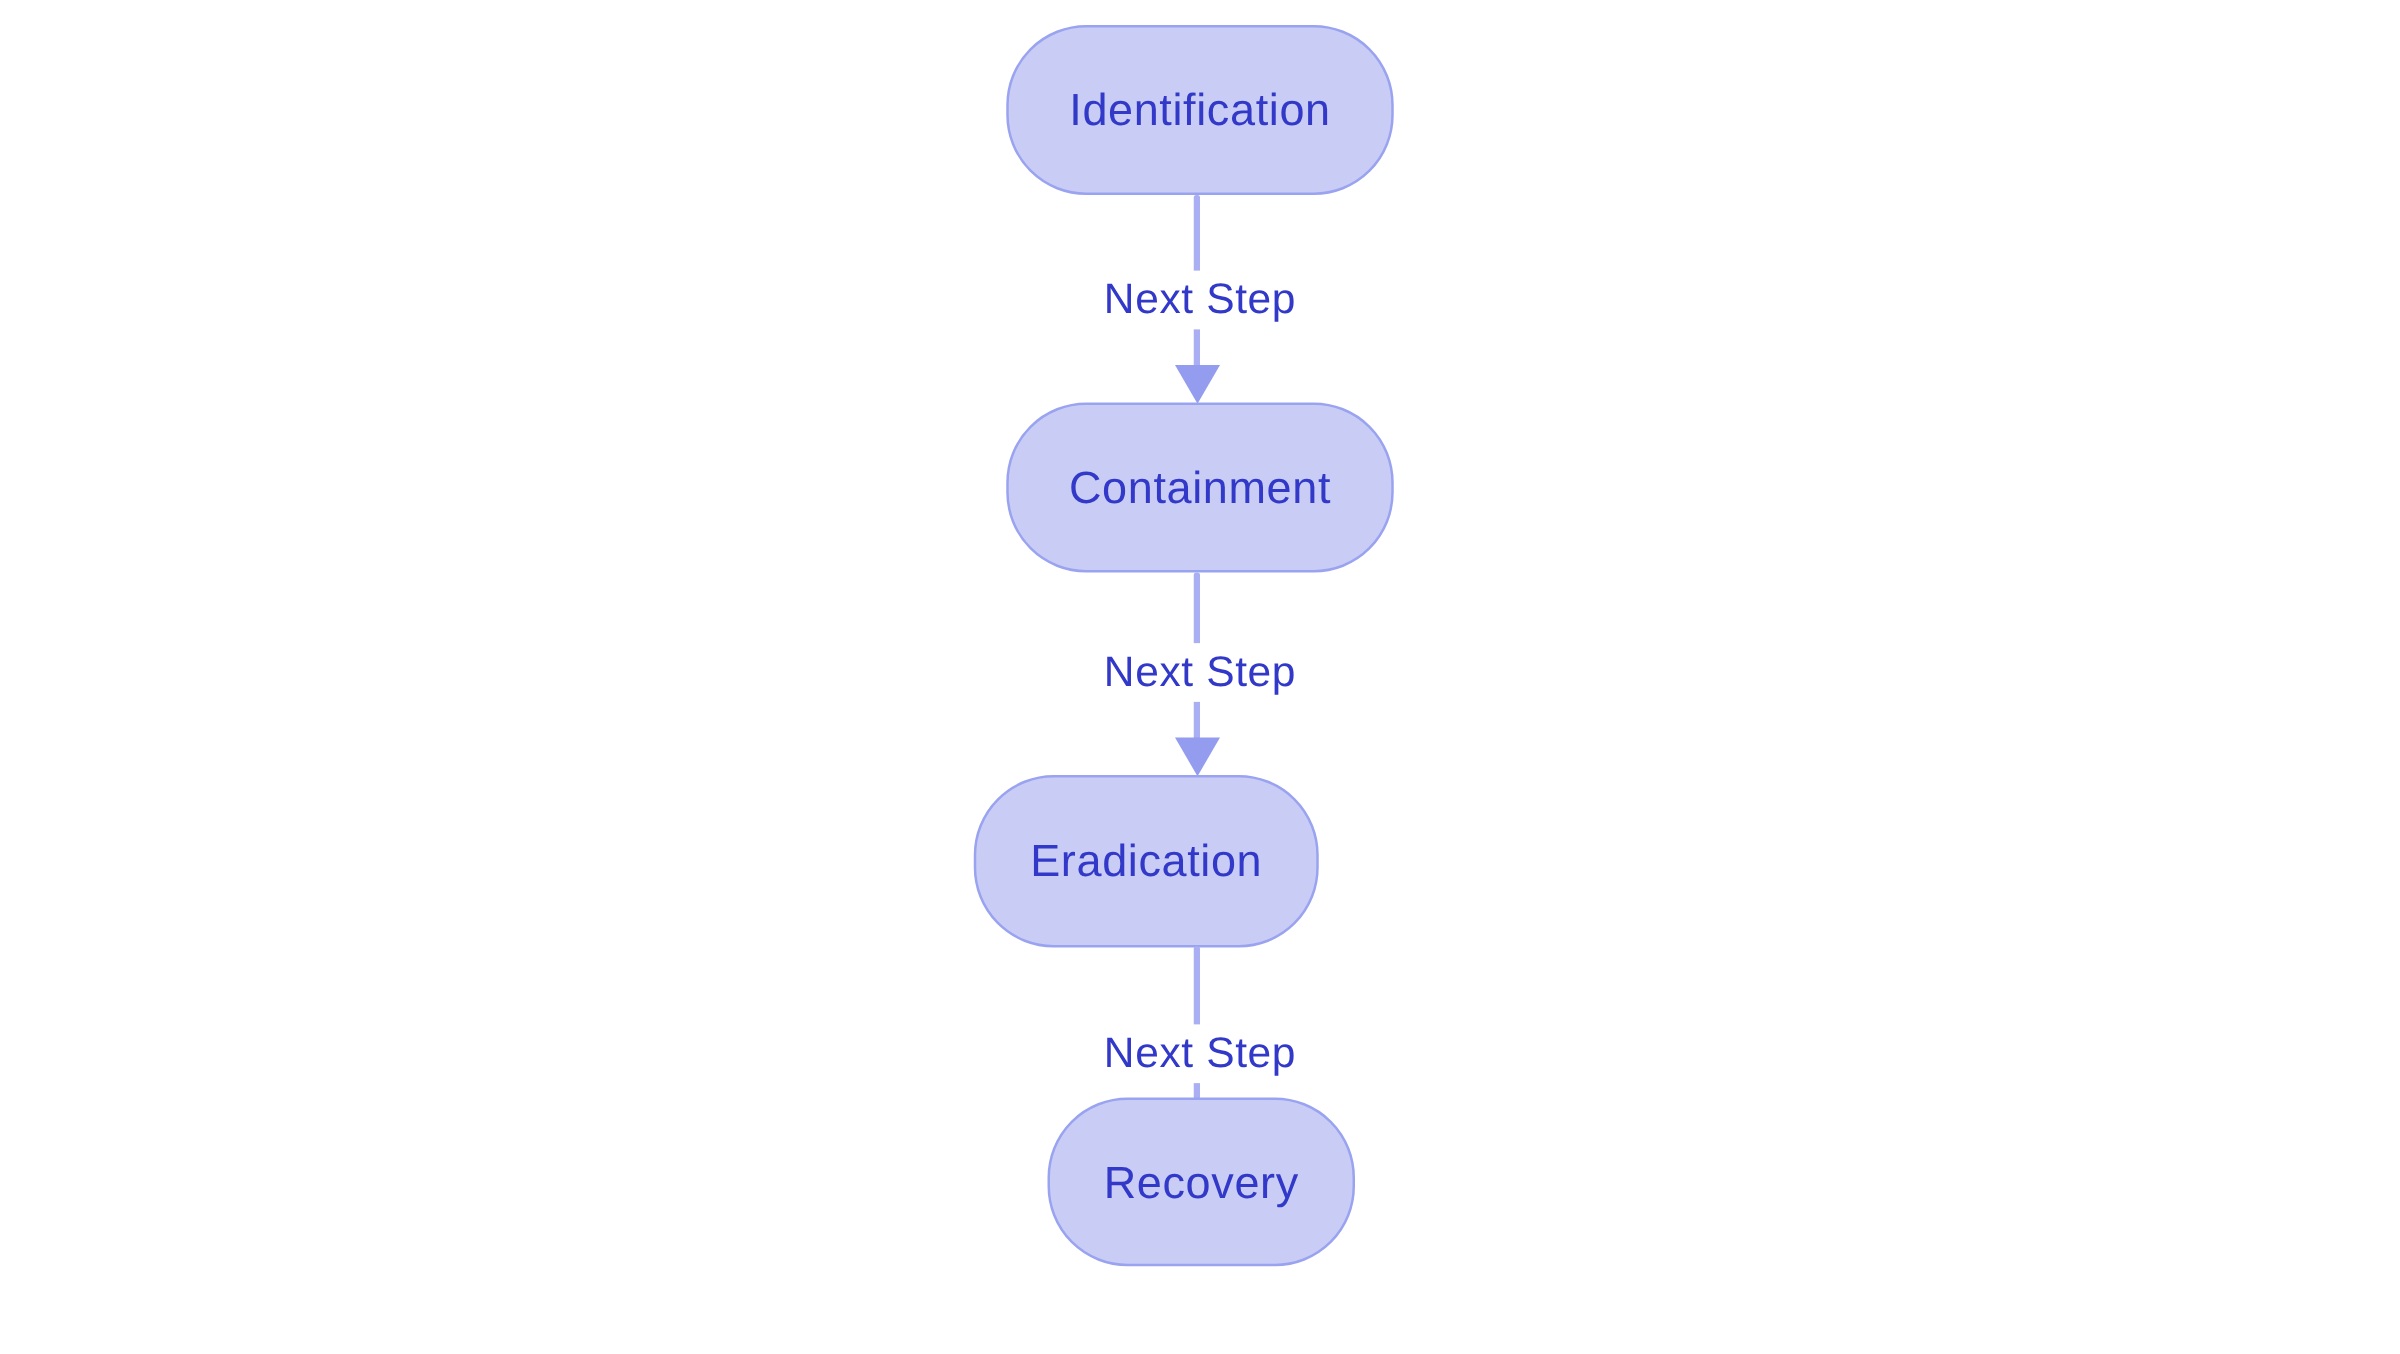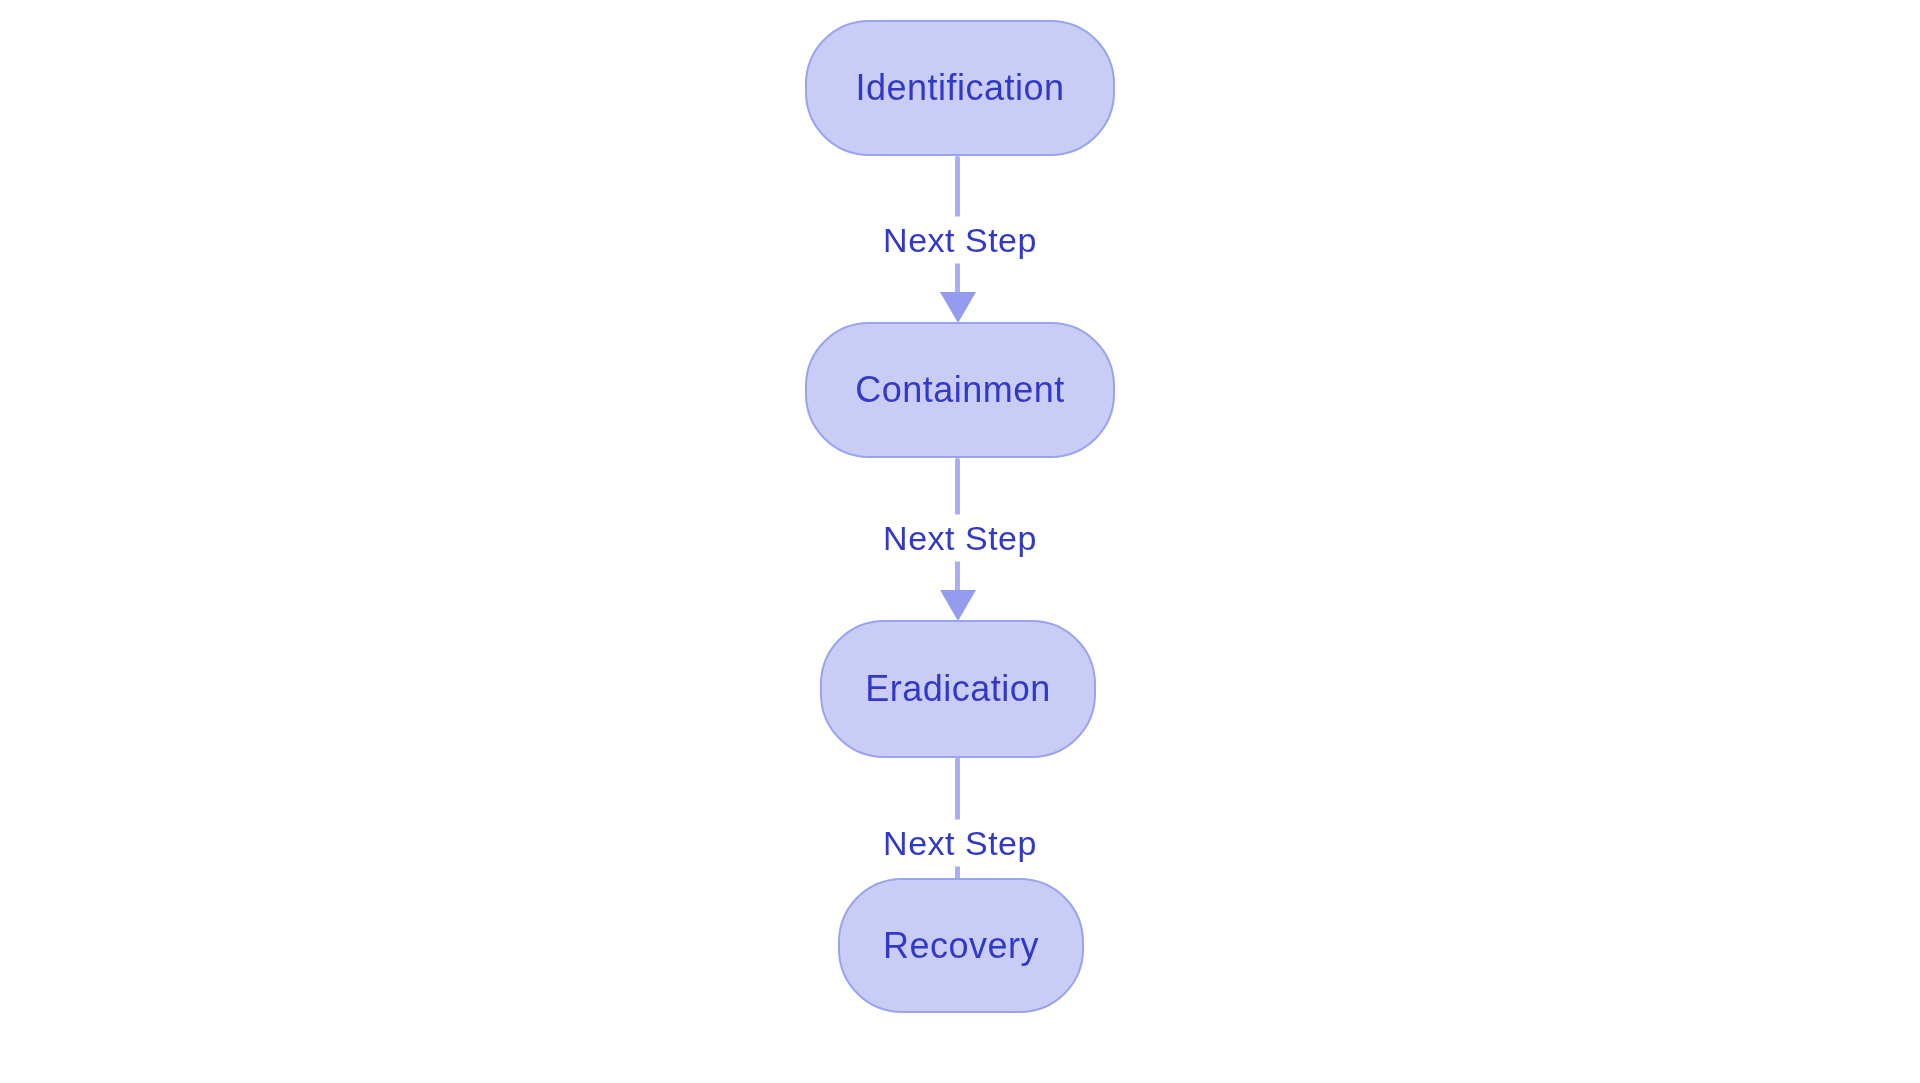--- a/index.html
+++ b/index.html
@@ -32,21 +32,21 @@
   }
   .node .node-label {
     color: #3239c8;
     font-size: 36px;
     letter-spacing: 0.5px;
     white-space: nowrap;
   }
 
   .n1 { left: 805px; top: 20px;  width: 310px; height: 136px; }
   .n2 { left: 805px; top: 322px; width: 310px; height: 136px; }
-  .n3 { left: 820px; top: 620px; width: 276px; height: 138px; }
+  .n3 { left: 779px; top: 620px; width: 276px; height: 138px; }
   .n4 { left: 838px; top: 878px; width: 246px; height: 135px; }
 
   
   .edge-line {
     position: absolute;
     left: 955px;
     width: 5px;
     background: #a9aff2;
     border-radius: 2px;
   }

